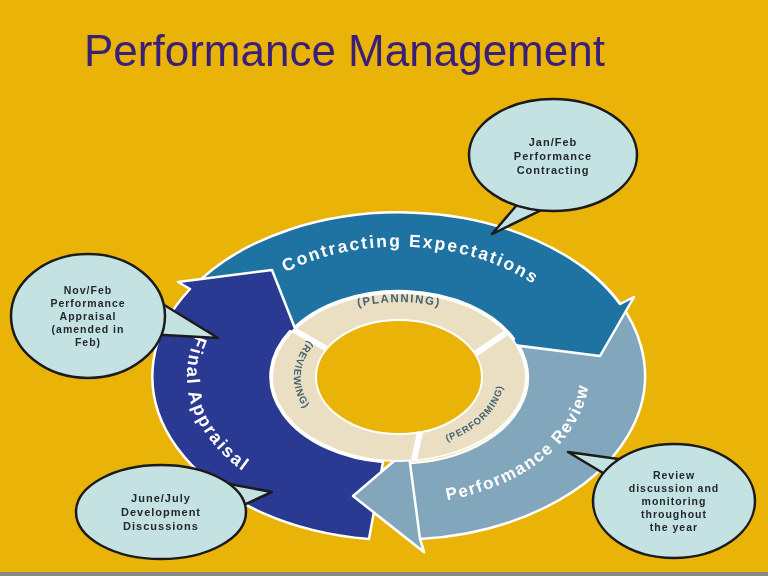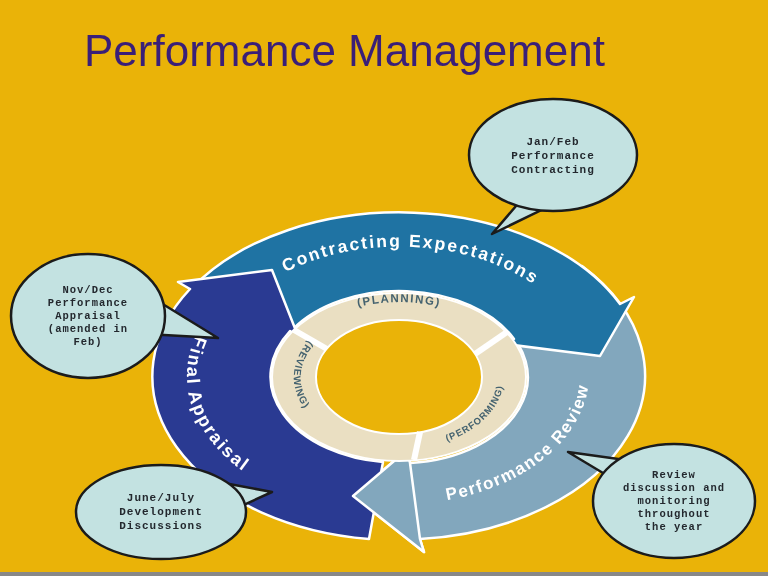--- a/index.html
+++ b/index.html
@@ -11,21 +11,21 @@
     position:absolute;left:84px;top:26px;margin:0;
     font-size:44px;font-weight:400;letter-spacing:0px;color:#3A1F78;
     font-family:"Liberation Sans",sans-serif;white-space:nowrap;
   }
   .diagram-svg{position:absolute;left:0;top:0;width:768px;height:576px;}
   .arc-label{font-family:"Liberation Sans",sans-serif;font-weight:bold;fill:#ffffff;}
   .phase-label{font-family:"Liberation Sans",sans-serif;font-weight:bold;fill:#44626F;}
   .callout-text{
     position:absolute;display:flex;align-items:center;justify-content:center;
     text-align:center;white-space:pre-line;
-    font-family:Liberation Mono, monospace;
+    font-family:Liberation Sans, sans-serif;
     font-weight:bold;font-size:11px;line-height:14px;letter-spacing:1px;color:#23282E;
   }
 </style>
 </head>
 <body>
 
 <div class="slide">
 
   <h1 class="title">Performance Management</h1>
 
@@ -91,21 +91,21 @@
     </g>
     <g>
       <path d="M640,462 L568,452 L628,488 Z" fill="#C3E2E1" stroke="#1B1B1B" stroke-width="2.5" stroke-linejoin="round"></path>
       <ellipse cx="674" cy="501" rx="81" ry="57" fill="#C3E2E1" stroke="#1B1B1B" stroke-width="2.5"></ellipse>
     </g>
   </svg>
 
   <div class="callout-text" style="left:469px;top:103px;width:168px;height:106px;">Jan/Feb
 Performance
 Contracting</div>
-  <div class="callout-text" style="left:13px;top:256px;width:150px;height:120px;font-size:10.5px;line-height:13px;">Nov/Dec
+  <div class="callout-text" style="left:13px;top:256px;width:150px;height:120px;font-size:10.5px;line-height:13px;">Nov/Feb
 Performance
 Appraisal
 (amended in
 Feb)</div>
   <div class="callout-text" style="left:595px;top:446px;width:158px;height:110px;font-size:10.5px;line-height:13px;">Review
 discussion and
 monitoring
 throughout
 the year</div>
   <div class="callout-text" style="left:78px;top:467px;width:166px;height:90px;">June/July

